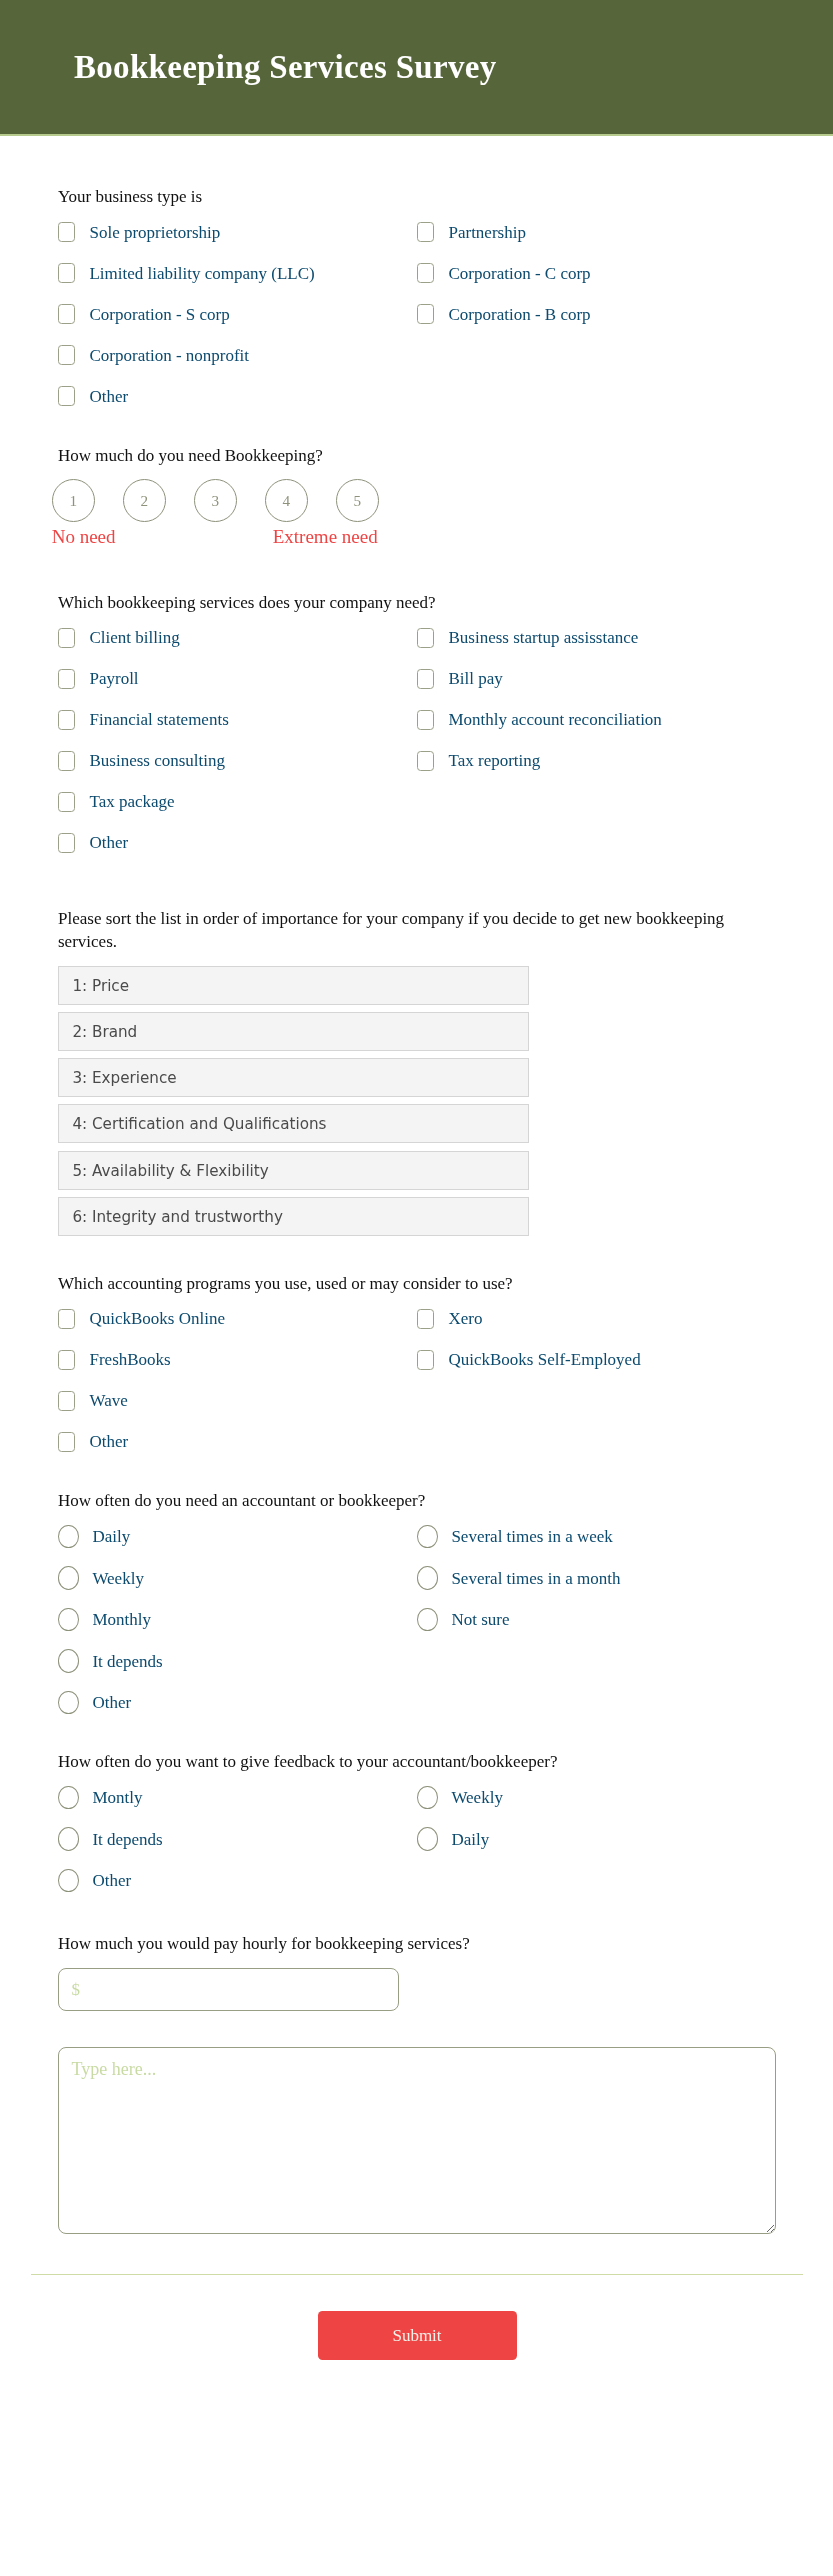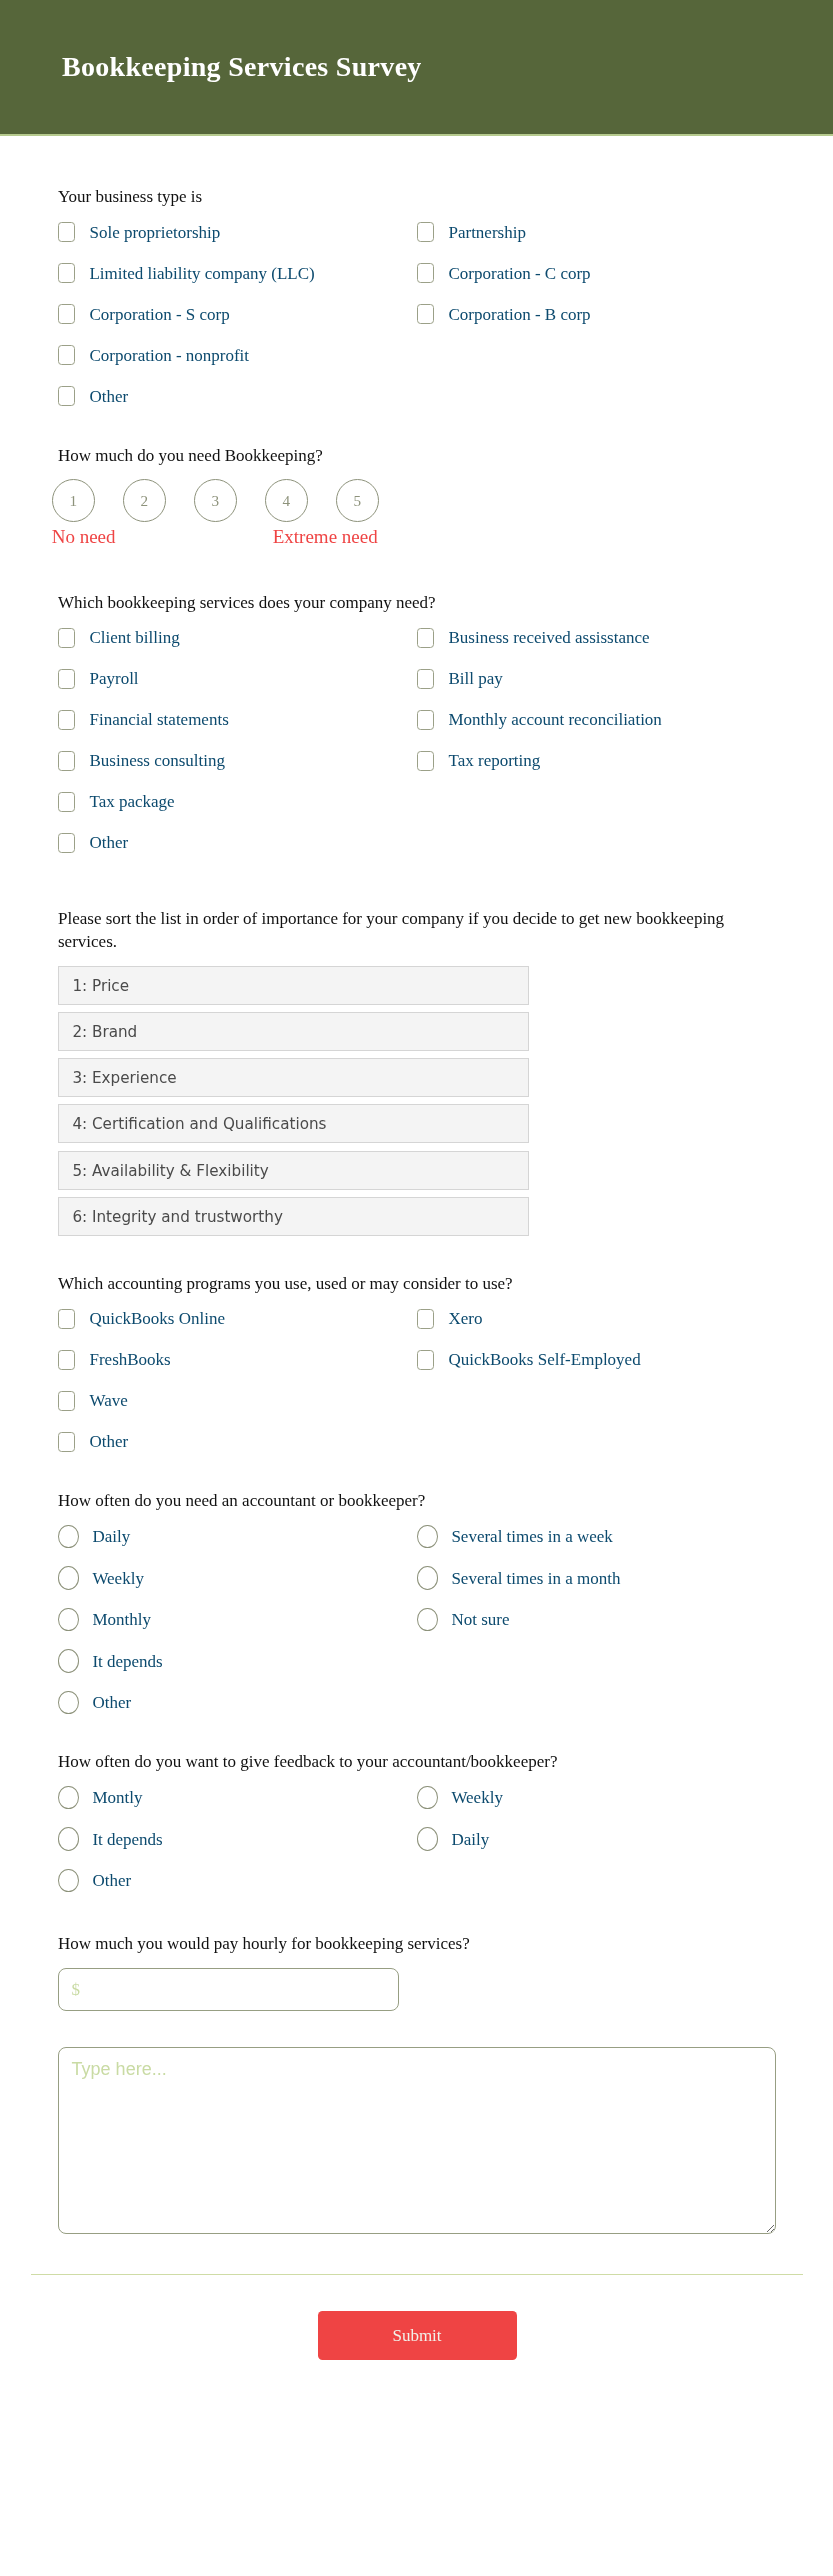--- a/index.html
+++ b/index.html
@@ -9,21 +9,21 @@
     color:#111; box-sizing:border-box;
   }
   
   .form-header {
     height:136px; background:#56663a;
     border-bottom:2.7px solid #b6ca8e;
     display:flex; align-items:center;
     padding:0 58px; box-sizing:border-box;
   }
   .form-header h1 {
-    margin:4px; color:#ffffff; font-size:28px; font-weight:bold;
+    margin:16px; color:#ffffff; font-size:33px; font-weight:bold;
     letter-spacing:0.3px; font-family:"Liberation Serif", serif;
   }
   
   .content { padding:49px 58px 0 58px; }
   .question { margin-bottom:36px; }
   .question.gap-lg { margin-bottom:53px; }
   .q-label {
     font-size:17px; line-height:23px; color:#111; margin-bottom:12.6px;
     max-width:726px;
   }
@@ -68,21 +68,21 @@
     box-sizing:border-box; width:341px; height:43px;
     border:1.8px solid #979e83; border-radius:8px;
     padding:0 12.6px; font-family:"Liberation Serif", serif;
     font-size:17px; color:#333; outline:none; background:#fff;
   }
   .hourly-input::placeholder { color:#c9dba4; opacity:1; }
   
   .comments-area {
     box-sizing:border-box; width:100%; height:187px;
     border:1.8px solid #979e83; border-radius:8px;
-    padding:10.8px 12.6px; font-family:Liberation Sans, sans-serif;
+    padding:10.8px 12.6px; font-family:Liberation Serif, serif;
     font-size:18px; color:#1d4ed8; outline:none; resize:both; background:#fff;
   }
   .comments-area::placeholder { color:#c9dba4; opacity:1; }
   
   .footer-divider {
     border:none; border-top:0.9px solid #cfdca6;
     margin:25px -27px 36px -27px;
   }
   .submit-wrap { display:flex; justify-content:center; padding-bottom:72px; }
   .submit-btn {
@@ -202,21 +202,21 @@
 
           <div class="opt-row">
             <span class="checkbox"></span>
             <span class="opt-text">Other</span>
           </div>
         </div>
       <div class="opt-col">
 
           <div class="opt-row">
             <span class="checkbox"></span>
-            <span class="opt-text">Business received assisstance</span>
+            <span class="opt-text">Business startup assisstance</span>
           </div>
 
           <div class="opt-row">
             <span class="checkbox"></span>
             <span class="opt-text">Bill pay</span>
           </div>
 
           <div class="opt-row">
             <span class="checkbox"></span>
             <span class="opt-text">Monthly account reconciliation</span>

